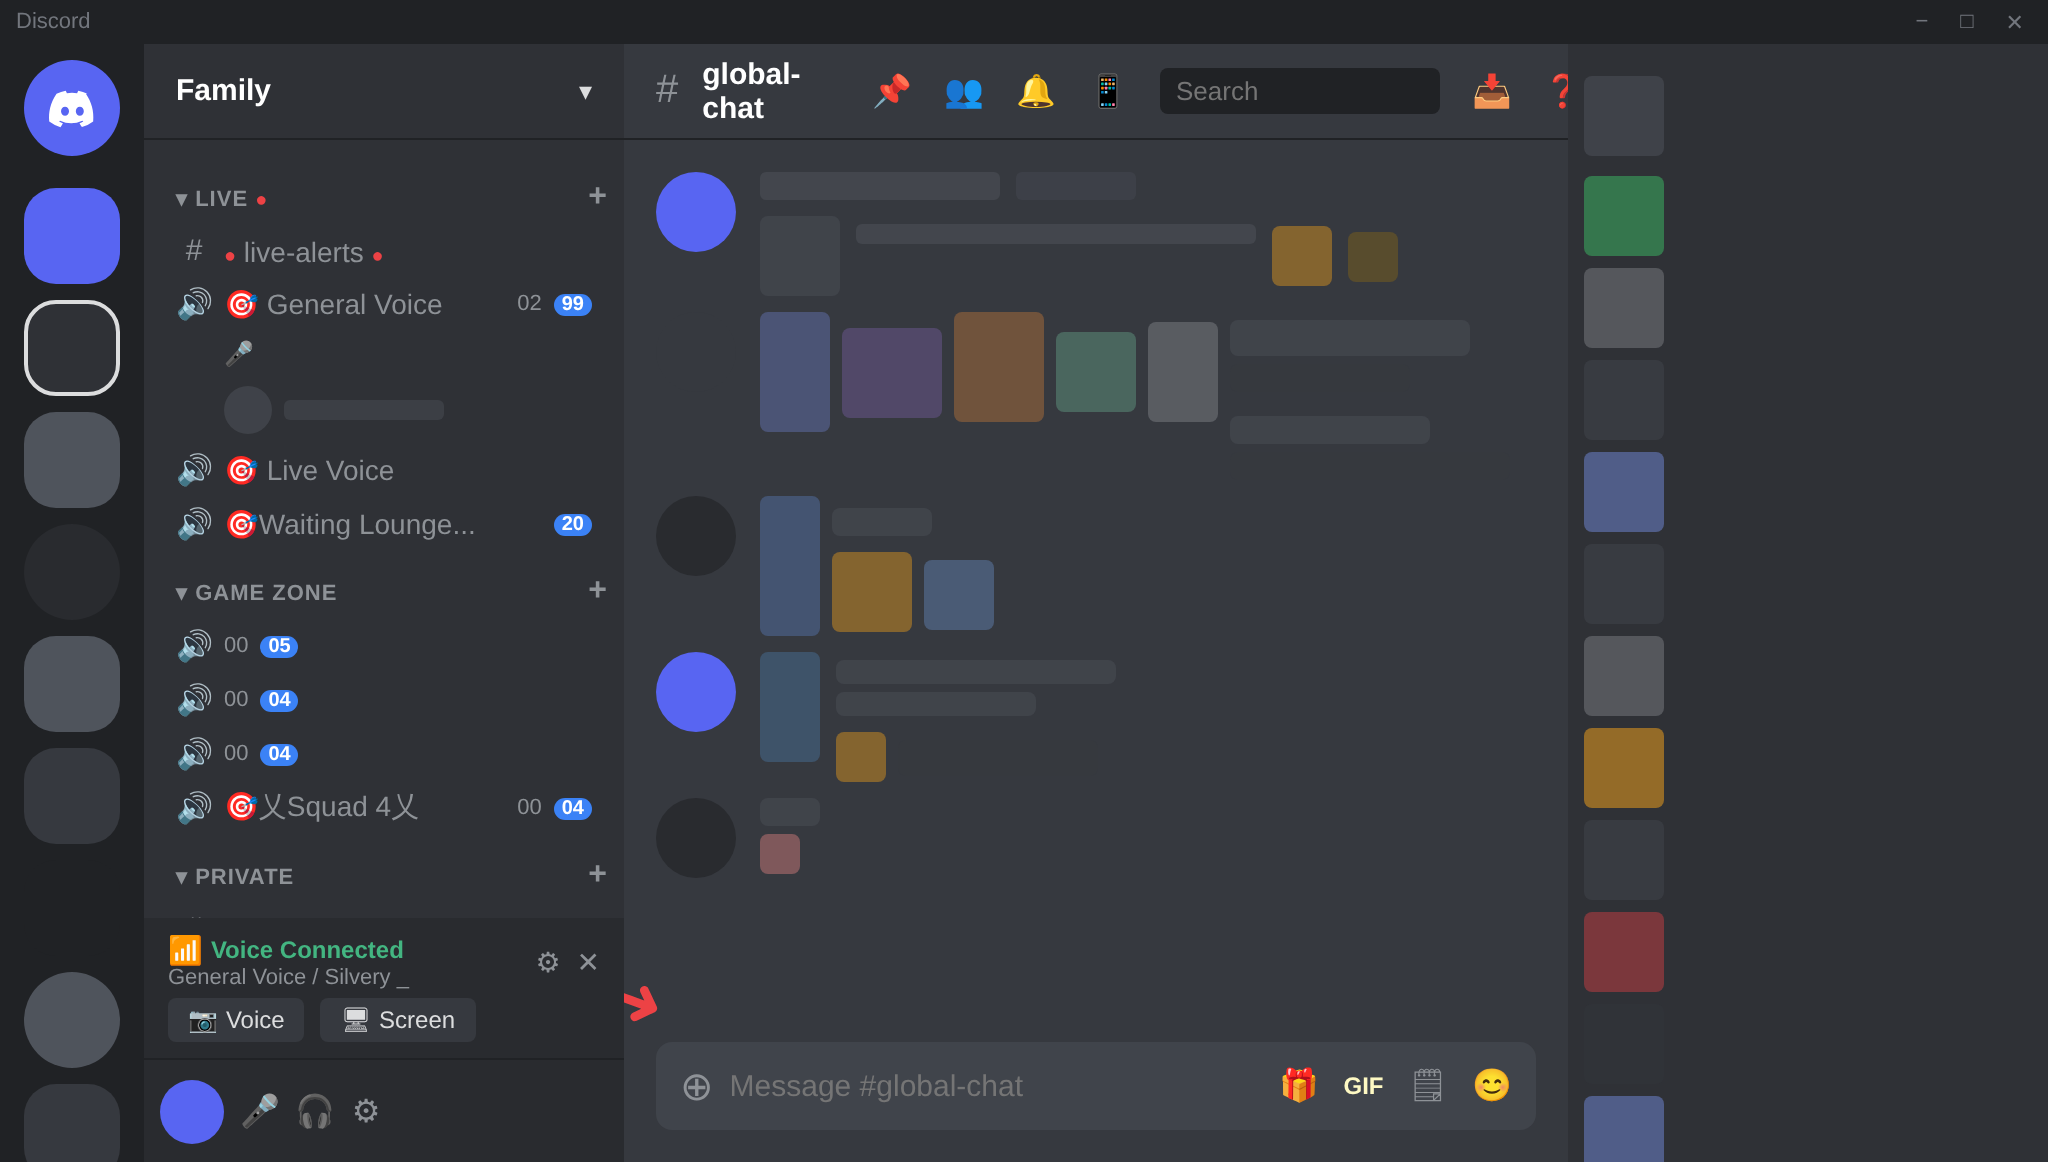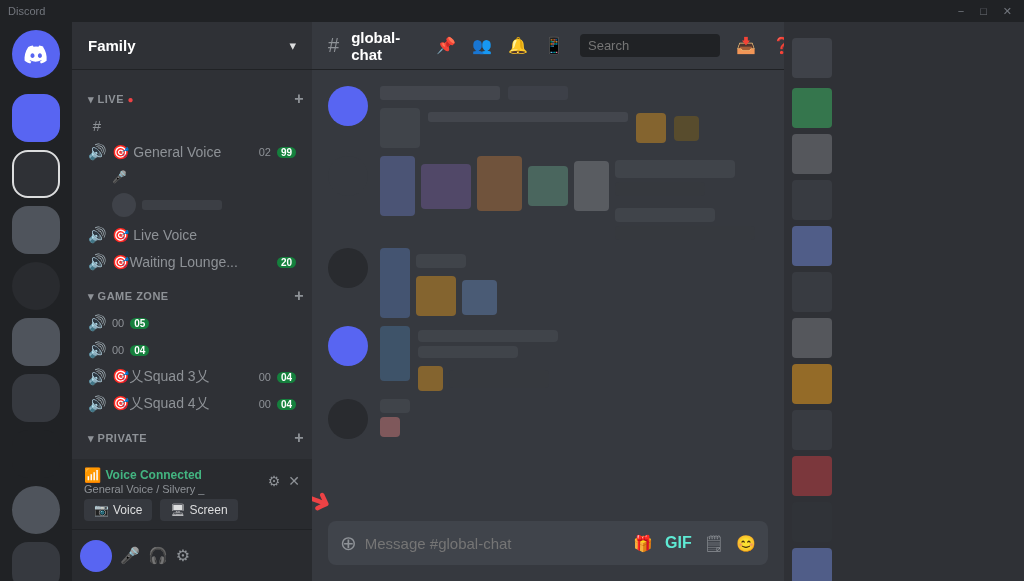--- a/index.html
+++ b/index.html
@@ -160,21 +160,21 @@
       text-align: center;
     }
     .channel-name {
       flex: 1;
       font-size: 14px;
       white-space: nowrap;
       overflow: hidden;
       text-overflow: ellipsis;
     }
     .channel-badge {
-      background: #15803d;
+      background: #3b82f6;
       color: white;
       border-radius: 8px;
       padding: 0 4px;
       font-size: 10px;
       font-weight: 700;
       min-width: 16px;
       text-align: center;
     }
     .channel-count {
       font-size: 11px;
@@ -464,20 +464,21 @@
 
     <div class="channel-list">
 
       <div class="channel-category">
         <span>▾ LIVE <span class="live-dot">●</span></span>
         <span class="category-add">+</span>
       </div>
 
       <div class="channel-item">
         <span class="channel-icon">#</span>
+        <span class="channel-name"><span class="live-dot">●</span> live-alerts <span class="live-dot">●</span></span>
       </div>
 
       <div class="channel-item">
         <span class="channel-icon">🔊</span>
         <span class="channel-name">🎯 General Voice</span>
         <span class="channel-count">02</span>
         <span class="channel-badge">99</span>
       </div>
 
       <div class="channel-item" style="padding-left:32px;">
@@ -512,21 +513,20 @@
       </div>
 
       <div class="channel-item">
         <span class="channel-icon">🔊</span>
         <span class="channel-count">00</span>
         <span class="channel-badge">04</span>
       </div>
 
       <div class="channel-item">
         <span class="channel-icon">🔊</span>
-        <span class="channel-name">🎯乂Squad 3乂</span>
         <span class="channel-count">00</span>
         <span class="channel-badge">04</span>
       </div>
 
       <div class="channel-item">
         <span class="channel-icon">🔊</span>
         <span class="channel-name">🎯乂Squad 4乂</span>
         <span class="channel-count">00</span>
         <span class="channel-badge">04</span>
       </div>
@@ -682,21 +682,21 @@
     </div>
 
     <div class="message-input-area" style="position:relative;">
 
       <div style="position:absolute; bottom:60px; left:-10px; color:#ed4245; font-size:36px; transform:rotate(20deg); pointer-events:none; z-index:10;">➜</div>
       <div class="message-input-box">
         <span class="input-add-btn">⊕</span>
         <input class="input-field" type="text" placeholder="Message #global-chat" style="">
         <div class="input-tools">
           <span class="input-tool">🎁</span>
-          <span class="input-tool" style="font-size:16px;font-weight:700;color:#5eead4;">GIF</span>
+          <span class="input-tool" style="font-size:12px;font-weight:700;color:#fef9c3;">GIF</span>
           <span class="input-tool">🗒</span>
           <span class="input-tool">😊</span>
         </div>
       </div>
     </div>
 
   </div>
 
   <div class="member-list">
 

